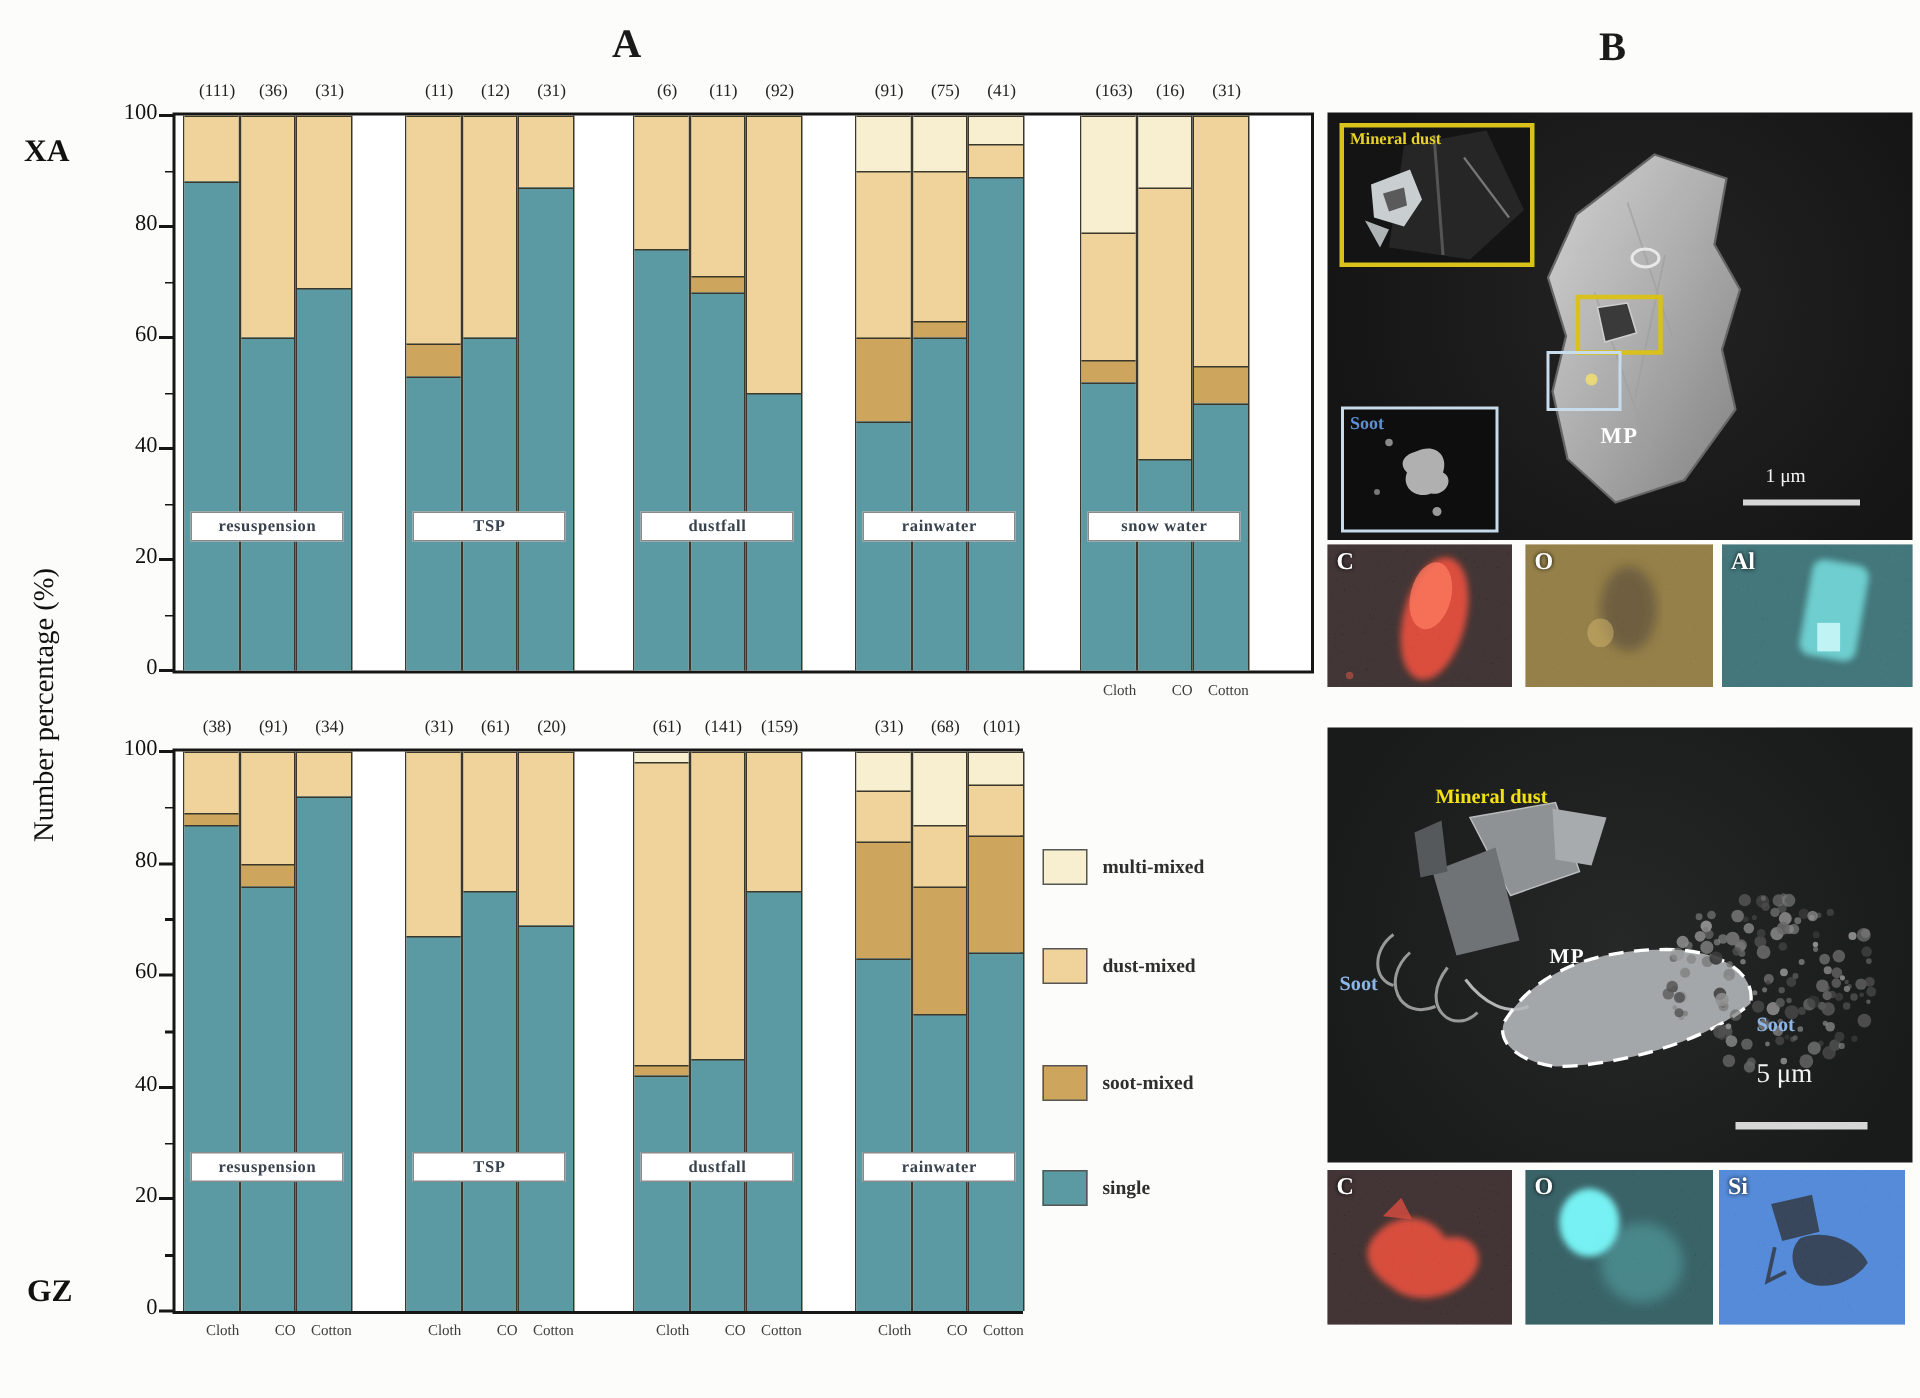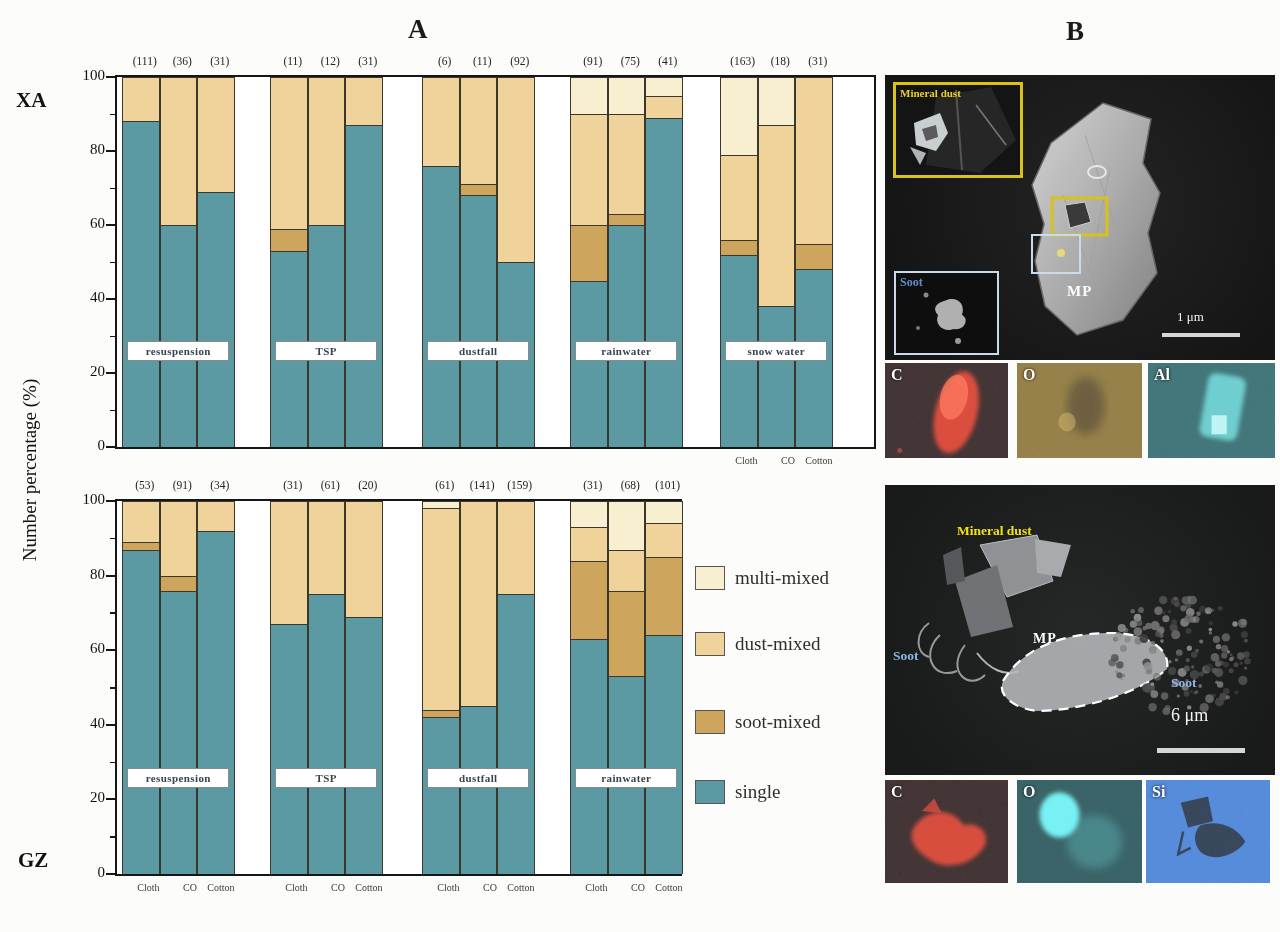--- a/index.html
+++ b/index.html
@@ -18,21 +18,21 @@
   .counts{position:absolute;top:-22px;left:4px;width:100%;display:flex;}
   .counts span{flex:1;text-align:center;font-size:11.5px;color:#222;white-space:nowrap;}
   .glabel{position:absolute;bottom:86px;left:50%;transform:translateX(-50%);
           background:#fff;border:1px solid #8a8a8a;padding:3px 4px;font-size:11px;
           font-weight:600;color:#39434e;letter-spacing:.4px;white-space:nowrap;
           min-width:92px;text-align:center;}
   .xrow{position:absolute;bottom:-19px;left:0;width:100%;display:flex;}
   .xrow span{flex:1;text-align:right;font-size:10px;color:#3b3b3b;white-space:nowrap;}
   .legend-entry{position:absolute;display:flex;align-items:center;}
   .legend-swatch{width:30px;height:24px;border:1.5px solid #555;margin-right:10px;box-sizing:border-box;}
-  .legend-label{font-size:19px;color:#2e2e2e;}
+  .legend-label{font-size:13px;color:#2e2e2e;font-weight:bold;}
   .sem{position:absolute;overflow:hidden;}
   .inset{position:absolute;box-sizing:border-box;overflow:hidden;}
   .inset-label{position:absolute;left:4px;top:2px;font-weight:bold;z-index:3;}
   .mp-label{position:absolute;color:#fff;font-weight:bold;font-size:15px;letter-spacing:1px;z-index:3;}
   .scale-text{position:absolute;color:#f2f2f2;z-index:3;}
   .scale-bar{position:absolute;background:#d6d6d6;z-index:3;}
   .map-tile{position:absolute;overflow:hidden;}
   .map-label{position:absolute;left:6px;top:3px;color:#fff;font-weight:bold;font-size:16px;
              text-shadow:0 0 3px #000;z-index:2;}
   svg{display:block;}
@@ -165,21 +165,21 @@
         <div class="bar" style="left: 75px; width: 37.5px;">
           <div class="seg" style="height: 89%; background: rgb(91, 154, 162);"></div>
           <div class="seg" style="height: 6%; background: rgb(239, 211, 154);"></div>
           <div class="seg" style="height: 5%; background: rgb(247, 239, 207);"></div>
         </div>
         <div class="glabel">rainwater</div>
       </div>
       <div style="position: absolute; left: 603px; top: 0px; width: 112.5px; height: 100%;">
         <div class="counts">
           <span>(163)</span>
-          <span>(18)</span>
+          <span>(16)</span>
           <span>(31)</span>
         </div>
         <div class="bar" style="left: 0px; width: 37.5px;">
           <div class="seg" style="height: 52%; background: rgb(91, 154, 162);"></div>
           <div class="seg" style="height: 4%; background: rgb(205, 165, 92);"></div>
           <div class="seg" style="height: 23%; background: rgb(239, 211, 154);"></div>
           <div class="seg" style="height: 21%; background: rgb(247, 239, 207);"></div>
         </div>
         <div class="bar" style="left: 37.5px; width: 37.5px;">
           <div class="seg" style="height: 38%; background: rgb(91, 154, 162);"></div>
@@ -212,21 +212,21 @@
       <div class="tickmark" style="left: -11px; top: 73.6px; width: 10px; height: 2px;"></div>
       <div class="ytick" style="left: -56px; top: -10px;">100</div>
       <div class="tickmark" style="left: -11px; top: -1px; width: 10px; height: 2px;"></div>
       <div class="tickmark" style="left: -7px; top: 335.2px; width: 6px; height: 1.5px;"></div>
       <div class="tickmark" style="left: -7px; top: 260.6px; width: 6px; height: 1.5px;"></div>
       <div class="tickmark" style="left: -7px; top: 186px; width: 6px; height: 1.5px;"></div>
       <div class="tickmark" style="left: -7px; top: 111.4px; width: 6px; height: 1.5px;"></div>
       <div class="tickmark" style="left: -7px; top: 36.8px; width: 6px; height: 1.5px;"></div>
       <div style="position: absolute; left: 5px; top: 0px; width: 112.5px; height: 100%;">
         <div class="counts">
-          <span>(53)</span>
+          <span>(38)</span>
           <span>(91)</span>
           <span>(34)</span>
         </div>
         <div class="bar" style="left: 0px; width: 37.5px;">
           <div class="seg" style="height: 87%; background: rgb(91, 154, 162);"></div>
           <div class="seg" style="height: 2%; background: rgb(205, 165, 92);"></div>
           <div class="seg" style="height: 11%; background: rgb(239, 211, 154);"></div>
         </div>
         <div class="bar" style="left: 37.5px; width: 37.5px;">
           <div class="seg" style="height: 76%; background: rgb(91, 154, 162);"></div>
@@ -577,21 +577,21 @@
           <circle cx="346.1" cy="169.7" r="1.5" fill="rgb(86,86,86)" opacity="0.70"></circle>
           <circle cx="303.8" cy="133.8" r="4.3" fill="rgb(106,106,106)" opacity="0.87"></circle>
           <circle cx="287.1" cy="186.1" r="4.1" fill="rgb(78,78,78)" opacity="0.70"></circle>
           <circle cx="291.4" cy="174.9" r="1.7" fill="rgb(104,104,104)" opacity="1.00"></circle>
         </g>
     </svg>
     <div class="inset-label" style="left:72px;top:38px;color:#f2e213;font-size:13.5px;position:absolute;">Mineral dust</div>
     <div class="mp-label" style="left:148px;top:146px;font-size:14px;">MP</div>
     <div class="inset-label" style="left:8px;top:163px;color:#8db6e8;font-size:13.5px;position:absolute;">Soot</div>
     <div class="inset-label" style="left:286px;top:190px;color:#8db6e8;font-size:13.5px;position:absolute;">Soot</div>
-    <div class="scale-text" style="left:286px;top:220px;font-size:18px;">6 μm</div>
+    <div class="scale-text" style="left:286px;top:220px;font-size:18px;">5 μm</div>
     <div class="scale-bar" style="left:272px;top:263px;width:88px;height:5px;"></div>
   </div>
 
   <div id="maps-bottom">
       <div class="map-tile" style="left: 885px; top: 780px; width: 123px; height: 103px; background: rgb(21, 3, 3); position: absolute;">
         <svg width="123" height="103">
       <path d="M29.52,46.35 C44.28,25.75 68.88000000000001,28.840000000000003 78.72,45.32
                C95.94,41.2 105.78,55.620000000000005 98.4,67.98
                C86.1,86.52 56.580000000000005,90.64 43.05,78.28
                C29.52,70.04 22.14,57.68000000000001 29.52,46.35 Z" fill="#cf2110" filter="url(#blurS)"></path>

